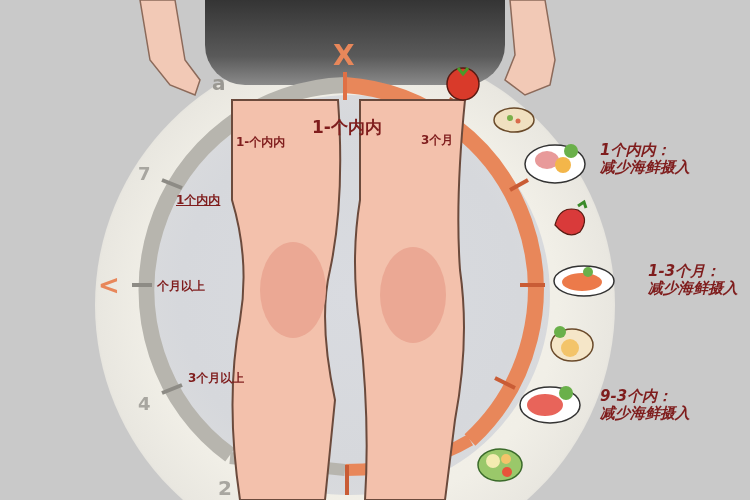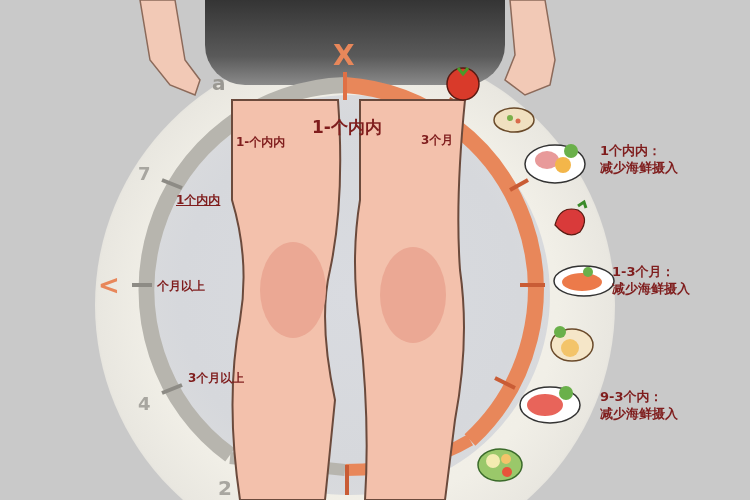--- a/index.html
+++ b/index.html
@@ -8,21 +8,21 @@
   .glow{position:absolute;left:95px;top:45px;width:520px;height:520px;border-radius:50%;
     background:radial-gradient(circle,#f3f1ea 0%,#f1efe7 55%,#e9e7e0 70%,rgba(220,220,218,0) 78%);}
   .inner{position:absolute;left:150px;top:95px;width:400px;height:400px;border-radius:50%;
     background:radial-gradient(circle,#d9dbe0 0%,#d6d8dc 60%,#dfdfdf 100%);}
   .shorts{position:absolute;left:205px;top:-10px;width:300px;height:95px;
     background:linear-gradient(180deg,#2e2e2e 0%,#5a5a5a 70%,#8a8a8a 100%);
     border-radius:0 0 40px 40px;}
   svg{position:absolute;left:0;top:0;}
   .lbl{position:absolute;color:#7f1d1d;font-weight:bold;white-space:nowrap;}
   .s{font-size:12px;}
-  .m{font-size:13px;line-height:17px;}
+  .m{font-size:15px;line-height:17px;font-style:italic;}
   .big{font-size:17px;}
 </style>
 </head>
 <body>
 
 <div class="glow"></div>
 <div class="inner"></div>
 <div class="shorts"></div>
 
 <svg width="750" height="500" viewBox="0 0 750 500">
@@ -106,20 +106,20 @@
 <div class="lbl s" style="left:236px;top:134px;">1-个内内</div>
 <div class="lbl s" style="left:176px;top:192px;text-decoration:underline;">1个内内</div>
 <div class="lbl s" style="left:157px;top:278px;">个月以上</div>
 <div class="lbl s" style="left:188px;top:370px;text-align:center;">3个月以上</div>
 <div class="lbl s" style="left:413px;top:132px;margin-left:8px;">3个月</div>
 
 <div class="lbl m" style="left:600px;top:142px;">
   <div>1个内内：</div>
   <div>减少海鲜摄入</div>
 </div>
-<div class="lbl m" style="left:612px;top:263px;">
+<div class="lbl m" style="left:648px;top:263px;">
   <div>1-3个月：</div>
   <div>减少海鲜摄入</div>
 </div>
 <div class="lbl m" style="left:600px;top:388px;">
   <div>9-3个内：</div>
   <div>减少海鲜摄入</div>
 </div>
 
 </body></html>

